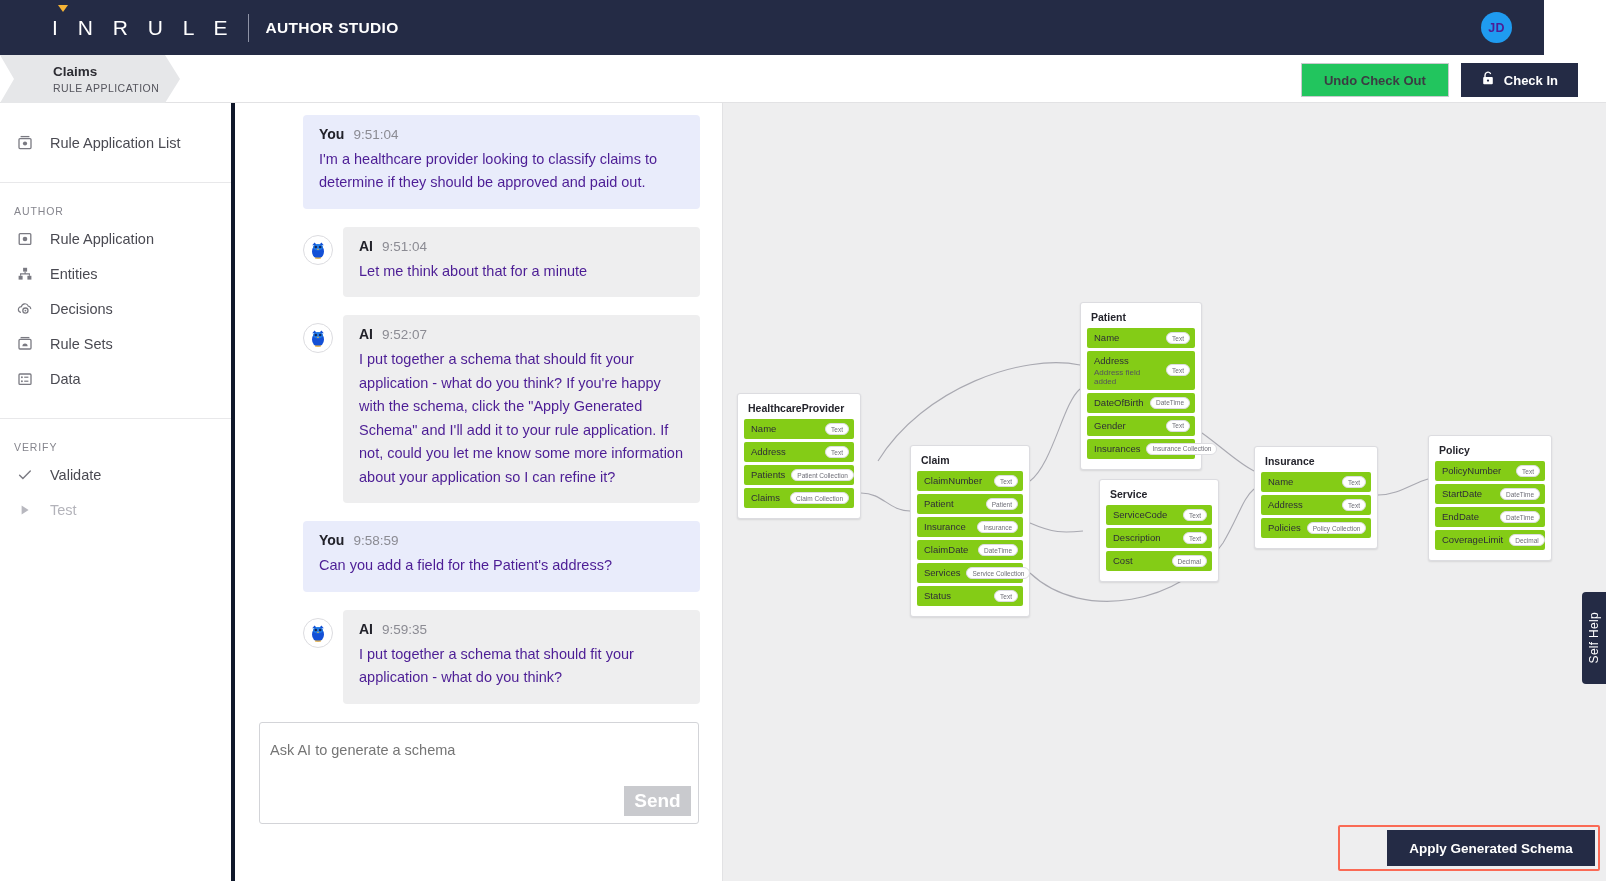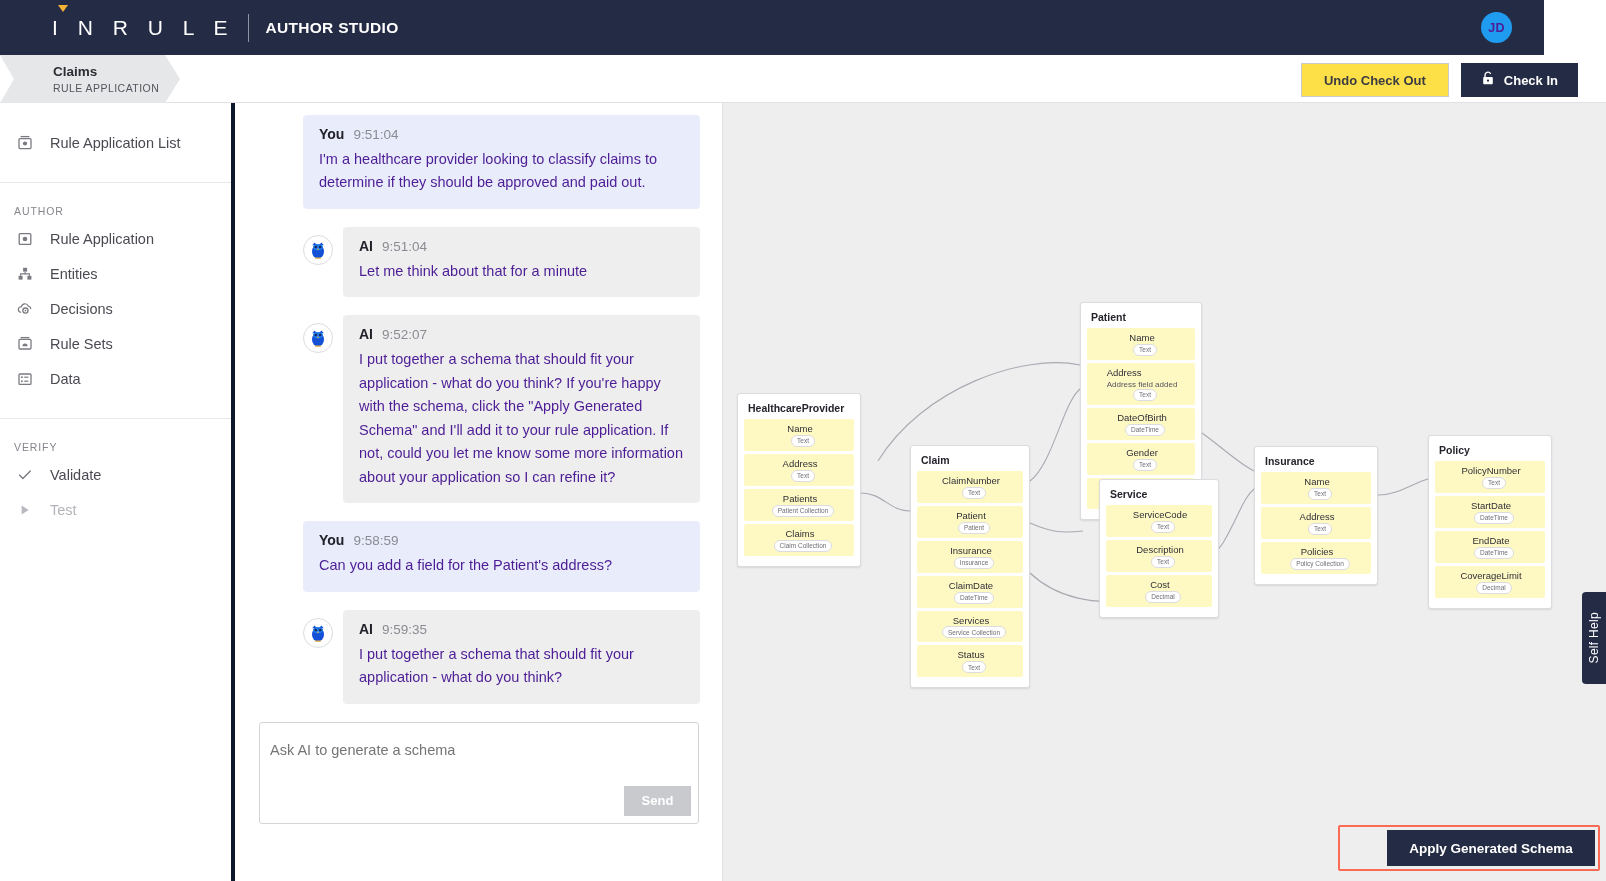--- a/index.html
+++ b/index.html
@@ -42,21 +42,21 @@
   .crumb {
     position: absolute; left: 0; top: 0; height: 48px; width: 180px;
     background: #e6e7e9;
     clip-path: polygon(0 0, 165px 0, 180px 50%, 165px 100%, 0 100%, 14px 50%);
     padding-left: 53px; display: flex; flex-direction: column; justify-content: center;
   }
   .crumb-title { font-size: 13.5px; font-weight: bold; color: #2d2d33; line-height: 1.25; }
   .crumb-sub { font-size: 10.5px; color: #55555d; letter-spacing: 0.45px; margin-top: 2px; }
   .crumb-actions { position: absolute; right: 28px; top: 8px; display: flex; gap: 12px; }
   .btn-outline {
-    height: 34px; padding: 0 22px; background: #fde047; border: 1px solid #c9cace;
+    height: 34px; padding: 0 22px; background: #22c55e; border: 1px solid #c9cace;
     font-size: 13px; color: #3b3b42; font-weight: bold; cursor: pointer;
     display: flex; align-items: center; font-family: "Liberation Sans", sans-serif;
   }
   .btn-dark {
     height: 34px; padding: 0 20px; background: #242b45; border: none; color: #fff;
     font-size: 13px; font-weight: bold; cursor: pointer; display: flex;
     align-items: center; gap: 9px; font-family: "Liberation Sans", sans-serif;
   }
 
   
@@ -104,39 +104,39 @@
     position: relative; width: 440px; height: 102px; margin-top: 6px;
     border: 1px solid #d3d4d8; border-radius: 3px; background: #fff;
   }
   .composer-ph {
     position: absolute; left: 10px; top: 19px; font-size: 14.5px; color: #82828b;
     border: none; outline: none; background: transparent; width: 410px;
     font-family: "Liberation Sans", sans-serif;
   }
   .send-btn {
     position: absolute; right: 7px; bottom: 7px; width: 67px; height: 30px;
-    background: #c9cace; border: none; color: #ffffff; font-size: 13px;
+    background: #c9cace; border: none; color: #ffffff; font-size: 19px;
     font-weight: bold; cursor: pointer; font-family: "Liberation Sans", sans-serif;
   }
 
   
   .canvas {
     position: absolute; left: 723px; top: 103px; width: 883px; height: 778px;
     background: #eeeeef; overflow: hidden;
   }
   .ent {
     position: absolute; background: #ffffff; border: 1px solid #dcdce0;
     border-radius: 3px; box-shadow: 0 1px 2px rgba(0,0,0,.10);
     padding: 6px 6px 7px 6px;
   }
   .ent-title { font-size: 10.5px; font-weight: bold; color: #24242c; padding: 2px 4px 5px 4px; }
   .fld {
     display: flex; align-items: center; justify-content: space-between;
-    background: #fef9c3; border-radius: 2px; padding: 4px 5px 4px 7px;
-    margin-bottom: 3px; min-height: 19px; flex-direction: column;
+    background: #84cc16; border-radius: 2px; padding: 4px 5px 4px 7px;
+    margin-bottom: 3px; min-height: 19px;
   }
   .fld-name { font-size: 9.5px; color: #2e2e36; line-height: 1.25; }
   .fld-sub { font-size: 8px; color: #54545c; margin-top: 1px; }
   .fld-type {
     font-size: 6.5px; color: #6e6e77; background: #ffffff; border: 1px solid #dcdce0;
     border-radius: 8px; padding: 1.5px 5px; white-space: nowrap; margin-left: 6px;
   }
   .edge { position: absolute; left: 0; top: 0; pointer-events: none; }
 
   .selfhelp {

